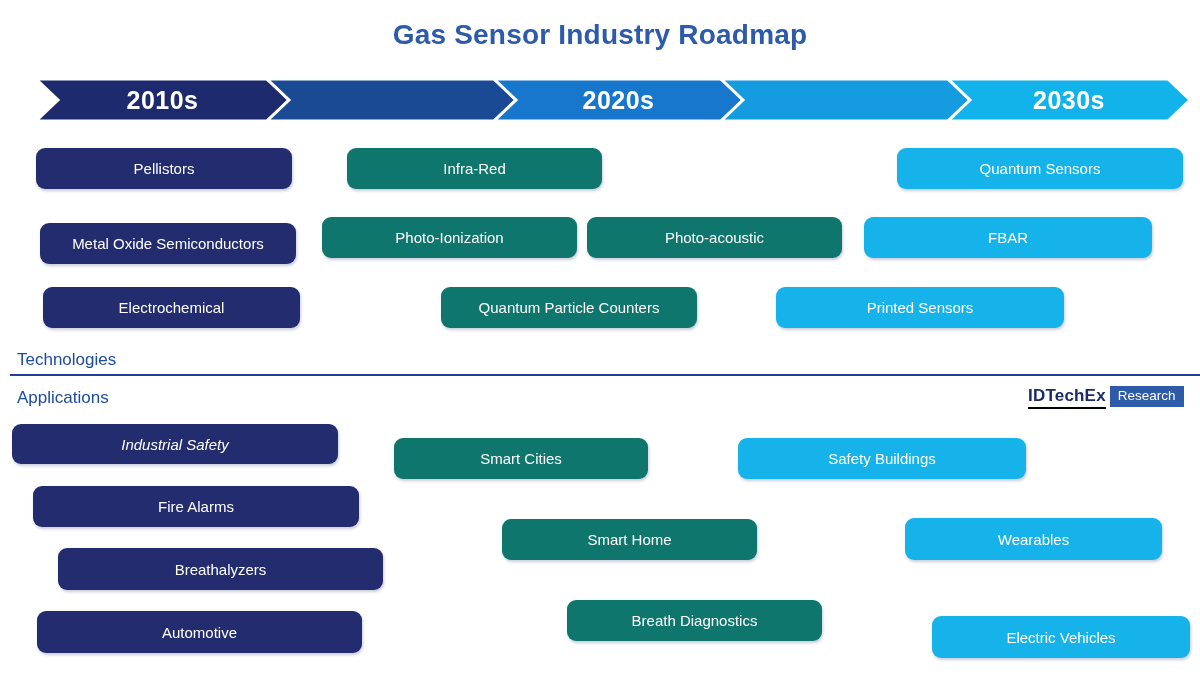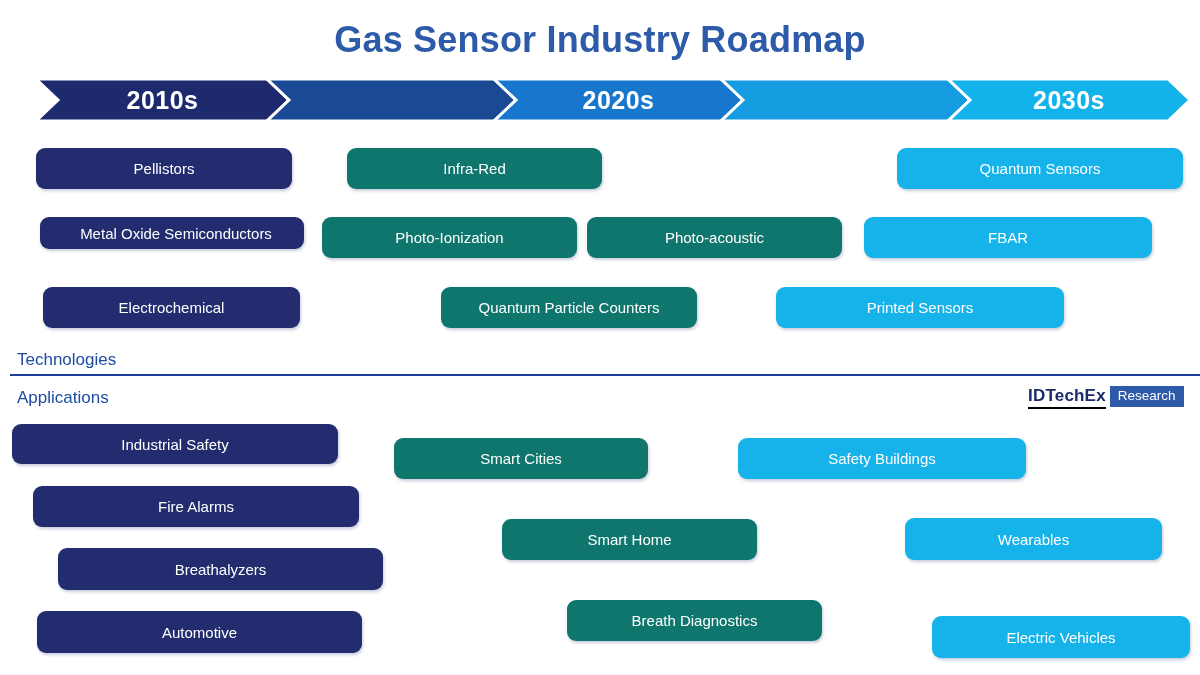--- a/index.html
+++ b/index.html
@@ -2,21 +2,21 @@
 <html><head>
 <meta charset="utf-8">
 <style>
   html,body{margin:0;padding:0;background:#ffffff;}
   .page{
     position:relative;width:1200px;height:675px;overflow:hidden;background:#ffffff;
     font-family:"Liberation Sans",sans-serif;
   }
   .title{
     position:absolute;left:0;top:19px;width:1200px;text-align:center;
-    font-size:36px;font-weight:bold;color:#2d5ba9;letter-spacing:0.2px;
+    font-size:28px;font-weight:bold;color:#2d5ba9;letter-spacing:0.2px;
   }
   .timeline-svg{position:absolute;left:0;top:76px;}
   .era-label{
     position:absolute;top:76px;height:48px;display:flex;align-items:center;justify-content:center;
     color:#ffffff;font-size:25px;font-weight:bold;letter-spacing:0.5px;
   }
   .era-2010s{left:58px;width:209px;}
   .era-2020s{left:516px;width:205px;}
   .era-2030s{left:970px;width:198px;}
   .box{
@@ -38,29 +38,29 @@
     border-bottom:2px solid #000000;padding-bottom:1px;
   }
   .logo-tag{
     margin-left:4px;background:#2d5aa9;color:#ffffff;font-size:13.5px;
     padding:3px 8px 4px 8px;line-height:14px;
   }
   
   .t1{left:36px;top:148px;width:256px;height:41px;}
   .t2{left:347px;top:148px;width:255px;height:41px;}
   .t3{left:897px;top:148px;width:286px;height:41px;}
-  .t4{left:40px;top:217px;width:256px;height:32px;padding-left:8px;}
+  .t4{left:40px;top:223px;width:256px;height:41px;}
   .t5{left:322px;top:217px;width:255px;height:41px;}
   .t6{left:587px;top:217px;width:255px;height:41px;}
   .t7{left:864px;top:217px;width:288px;height:41px;}
   .t8{left:43px;top:287px;width:257px;height:41px;}
   .t9{left:441px;top:287px;width:256px;height:41px;}
   .t10{left:776px;top:287px;width:288px;height:41px;}
   
-  .a1{left:12px;top:424px;width:326px;height:40px;}
+  .a1{left:12px;top:424px;width:326px;height:40px;font-style:italic;}
   .a2{left:394px;top:438px;width:254px;height:41px;}
   .a3{left:738px;top:438px;width:288px;height:41px;}
   .a4{left:33px;top:486px;width:326px;height:41px;}
   .a5{left:502px;top:519px;width:255px;height:41px;}
   .a6{left:905px;top:518px;width:257px;height:42px;}
   .a7{left:58px;top:548px;width:325px;height:42px;}
   .a8{left:567px;top:600px;width:255px;height:41px;}
   .a9{left:932px;top:600px;width:258px;height:42px;margin-top:16px;}
   .a10{left:37px;top:611px;width:325px;height:42px;}
 </style>

